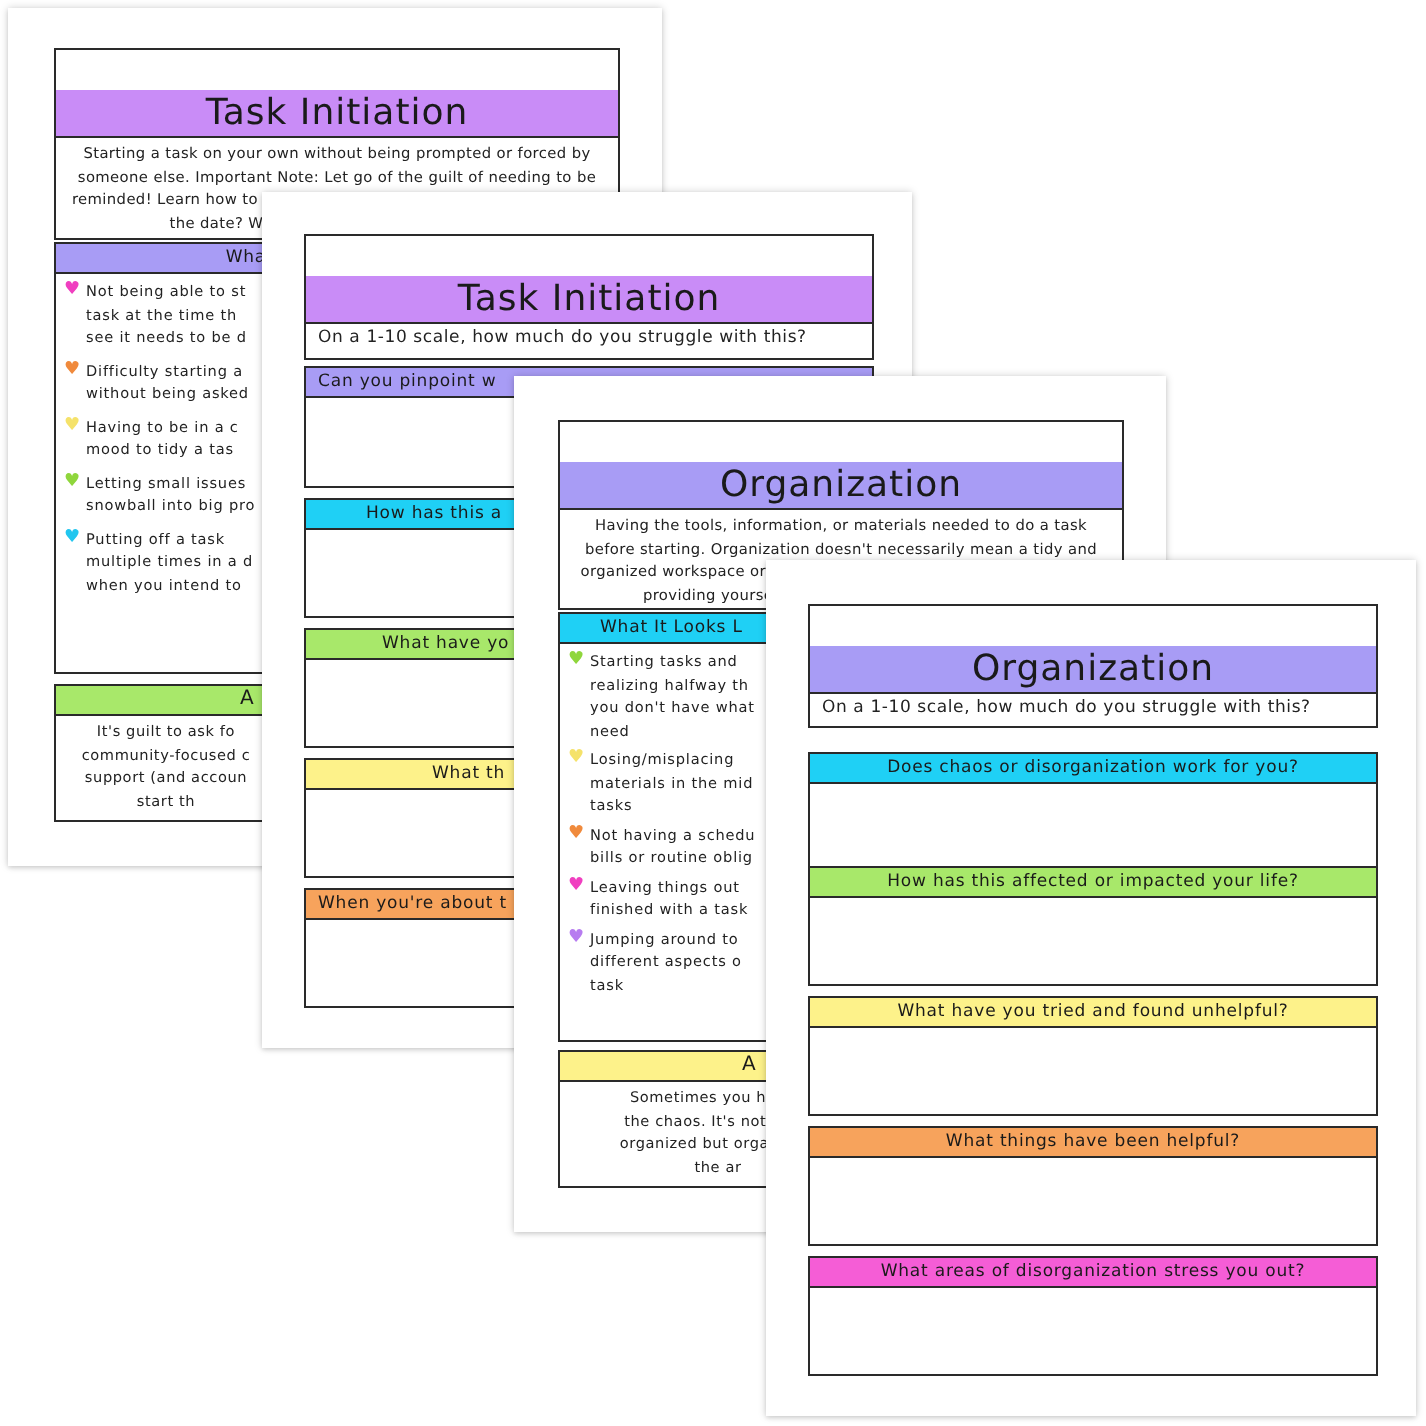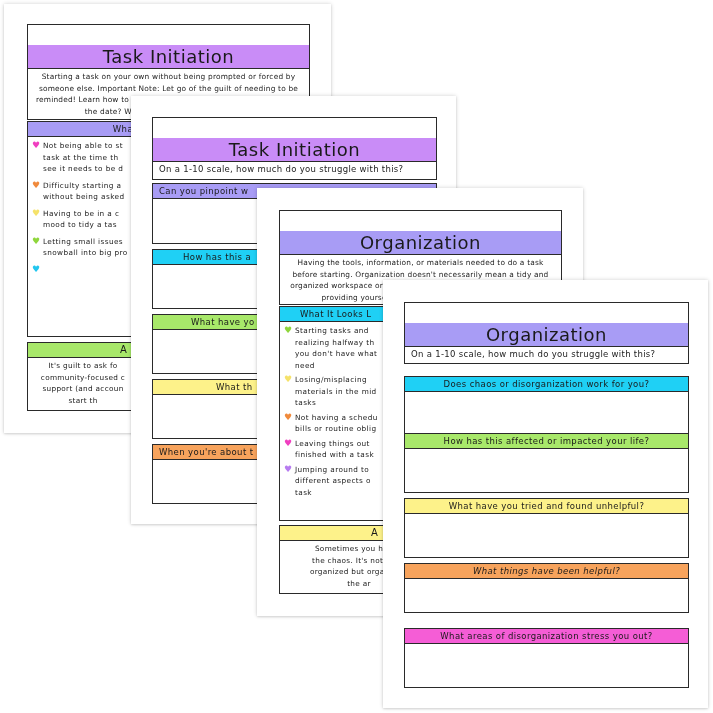--- a/index.html
+++ b/index.html
@@ -35,21 +35,21 @@
     <div class="hdr title-hdr" style="background:#c98cf7;">Task Initiation</div>
     <div class="desc">Starting a task on your own without being prompted or forced by someone else. Important Note: Let go of the guilt of needing to be reminded! Learn how to say, "Could you please remind me closer to the date? Would you mind sending me a re</div>
   </div>
   <div class="box" style="left:23px; top:117px; width:283px; height:216px;">
     <div class="hdr q-hdr" style="background:#a89cf5; padding-right:40px;">What It Looks L</div>
     <ul class="list" style="width:105px;">
       <li><span class="heart" style="color:#f03fc0;">♥</span><span>Not being able to st task at the time th see it needs to be d</span></li>
       <li><span class="heart" style="color:#f08a3c;">♥</span><span>Difficulty starting a without being asked</span></li>
       <li><span class="heart" style="color:#f5e26a;">♥</span><span>Having to be in a c mood to tidy a tas</span></li>
       <li><span class="heart" style="color:#8fd63c;">♥</span><span>Letting small issues snowball into big pro</span></li>
-      <li><span class="heart" style="color:#22c6ef;">♥</span></li>
+      <li><span class="heart" style="color:#22c6ef;">♥</span><span>Putting off a task multiple times in a d when you intend to</span></li>
     </ul>
   </div>
   <div class="box" style="left:23px; top:338px; width:283px; height:69px;">
     <div class="hdr q-hdr" style="background:#a8e86a; text-align:left; padding-left:92px; font-size:10px;">A</div>
     <div class="fn" style="width:110px;">It's guilt to ask fo community-focused c support (and accoun start th</div>
   </div>
 </div>
 
 <div class="page" style="left:131px; top:96px; width:325px; height:428px;">
   <div class="box" style="left:21px; top:21px; width:285px; height:63px;">
@@ -101,19 +101,19 @@
   </div>
   <div class="box" style="left:21px; top:96px; width:285px; height:60px;">
     <div class="hdr q-hdr" style="background:#1fd0f5;">Does chaos or disorganization work for you?</div>
   </div>
   <div class="box" style="left:21px; top:153px; width:285px; height:60px;">
     <div class="hdr q-hdr" style="background:#a8e86a;">How has this affected or impacted your life?</div>
   </div>
   <div class="box" style="left:21px; top:218px; width:285px; height:60px;">
     <div class="hdr q-hdr" style="background:#fdf28a;">What have you tried and found unhelpful?</div>
   </div>
-  <div class="box" style="left:21px; top:283px; width:285px; height:50px;font-style:italic;">
+  <div class="box" style="left:21px; top:283px; width:285px; height:60px;">
     <div class="hdr q-hdr" style="background:#f7a35c;">What things have been helpful?</div>
   </div>
   <div class="box" style="left:21px; top:348px; width:285px; height:60px;">
     <div class="hdr q-hdr" style="background:#f55dd6;">What areas of disorganization stress you out?</div>
   </div>
 </div>
 
 </body></html>

